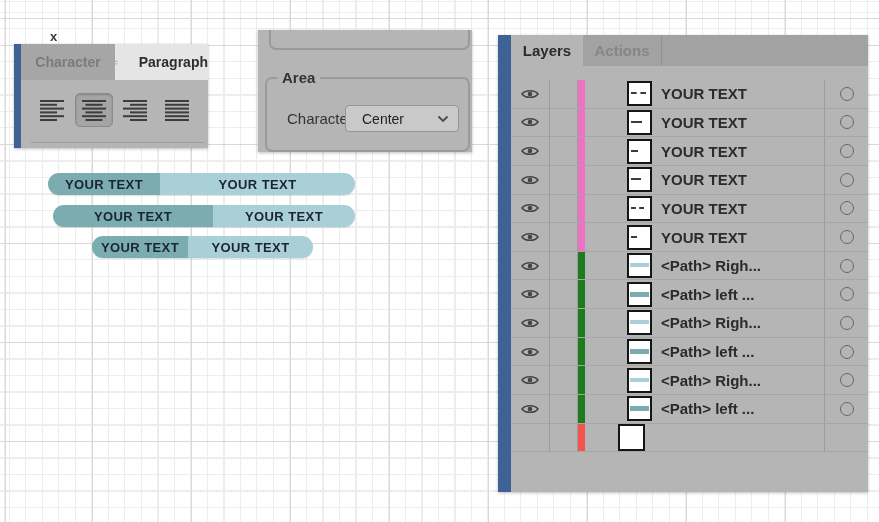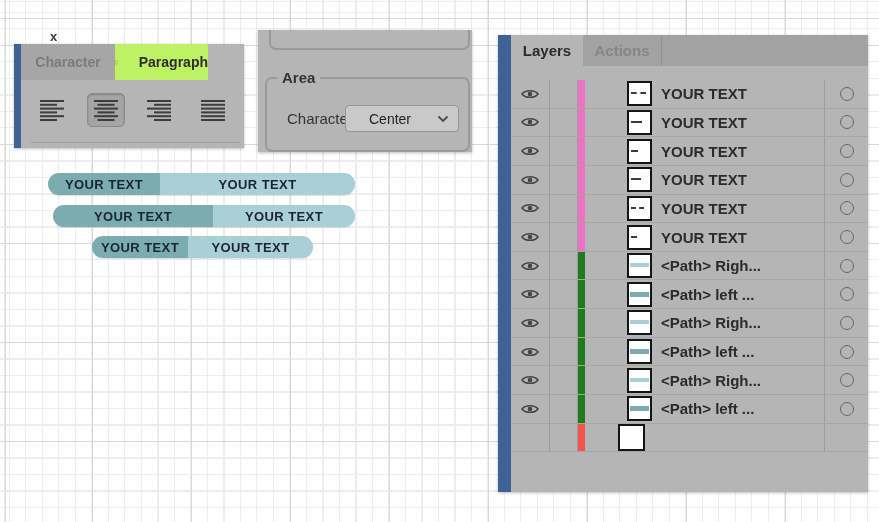--- a/index.html
+++ b/index.html
@@ -8,41 +8,41 @@
     background-image:
       repeating-linear-gradient(to right,#d9d9d9 0 1px,transparent 1px 99px),
       repeating-linear-gradient(to bottom,#d9d9d9 0 1px,transparent 1px 99px),
       repeating-linear-gradient(to right,#ededed 0 1px,transparent 1px 16.5px),
       repeating-linear-gradient(to bottom,#ededed 0 1px,transparent 1px 16.5px);
     background-position:92px 45px,92px 45px,9px 12px,9px 12px;}
   .panel{position:absolute;background:#b5b5b5;box-shadow:0 1px 3px rgba(0,0,0,.25);}
   .bluestrip{position:absolute;left:0;top:0;bottom:0;background:#3f6296;}
 
   
-  #cp-panel{left:14px;top:44px;width:230px;height:104px;}
+  #cp-panel{left:14px;top:44px;width:194px;height:104px;}
   #cp-panel .bluestrip{width:7px;}
   #cp-content{position:absolute;left:7px;top:0;right:0;bottom:0;}
   #cp-tabs{display:flex;height:36px;}
   .cp-tab{display:flex;align-items:center;justify-content:center;font-size:14px;font-weight:bold;}
   #cp-tab-character{width:94px;background:#a6a6a6;color:#7b7b7b;}
-  #cp-tab-paragraph{width:93px;background:#bef264;color:#2e2e2e;gap:21px;align-items:center;}
+  #cp-tab-paragraph{width:93px;background:#e5e5e5;color:#2e2e2e;gap:21px;align-items:center;}
   #cp-buttons{position:absolute;left:0;right:0;top:36px;bottom:0;display:flex;align-items:center;justify-content:space-between;padding:0 12px 8px 12px;}
   .align-btn{width:36px;height:32px;display:flex;align-items:center;justify-content:center;border-radius:5px;border:1px solid transparent;}
   .align-btn.selected{background:#a5a5a5;border-color:#8a8a8a;box-shadow:inset 0 1px 2px rgba(0,0,0,.2);}
   #cp-divider{position:absolute;left:10px;right:4px;bottom:5px;height:1px;background:#9e9e9e;}
   #cropped-x{position:absolute;left:50px;top:29px;font-size:13px;color:#3a3a3a;font-weight:bold;}
 
   
   #align-panel{left:258px;top:30px;width:214px;height:122px;overflow:hidden;}
   #align-partial-box{position:absolute;left:11px;top:-30px;width:197px;height:46px;border:2px solid #9a9a9a;border-radius:7px;}
   #align-group{position:absolute;left:7px;top:47px;width:201px;height:71px;border:2px solid #9a9a9a;border-radius:7px;}
   #align-legend{position:absolute;top:-10px;left:10px;background:#b5b5b5;padding:0 5px;font-size:15px;font-weight:bold;color:#333;}
   #vertical-label{position:absolute;left:20px;top:31px;font-size:15px;color:#333;}
   #vertical-dropdown{position:absolute;left:78px;top:26px;width:112px;height:25px;background:#c9c9c9;border:1px solid #959595;border-radius:4px;display:flex;align-items:center;}
-  #vertical-value{font-size:14px;color:#222;padding-left:23px;flex:1;}
+  #vertical-value{font-size:14px;color:#222;padding-left:16px;flex:1;}
   #vertical-chevron{margin-right:9px;display:flex;}
 
   
   .pill{position:absolute;height:22px;border-radius:11px;overflow:hidden;display:flex;box-shadow:0 1px 1px rgba(0,0,0,.12);}
   .pill .seg{display:flex;align-items:center;justify-content:center;font-size:13px;font-weight:700;color:#1b2530;letter-spacing:.4px;}
   .seg-dark{flex:none;}
   .seg-light{flex:1;}
   #bar-1{left:48px;top:173px;width:307px;}
   #bar-1 .seg-dark{width:112px;}
   #bar-2{left:53px;top:205px;width:302px;}

